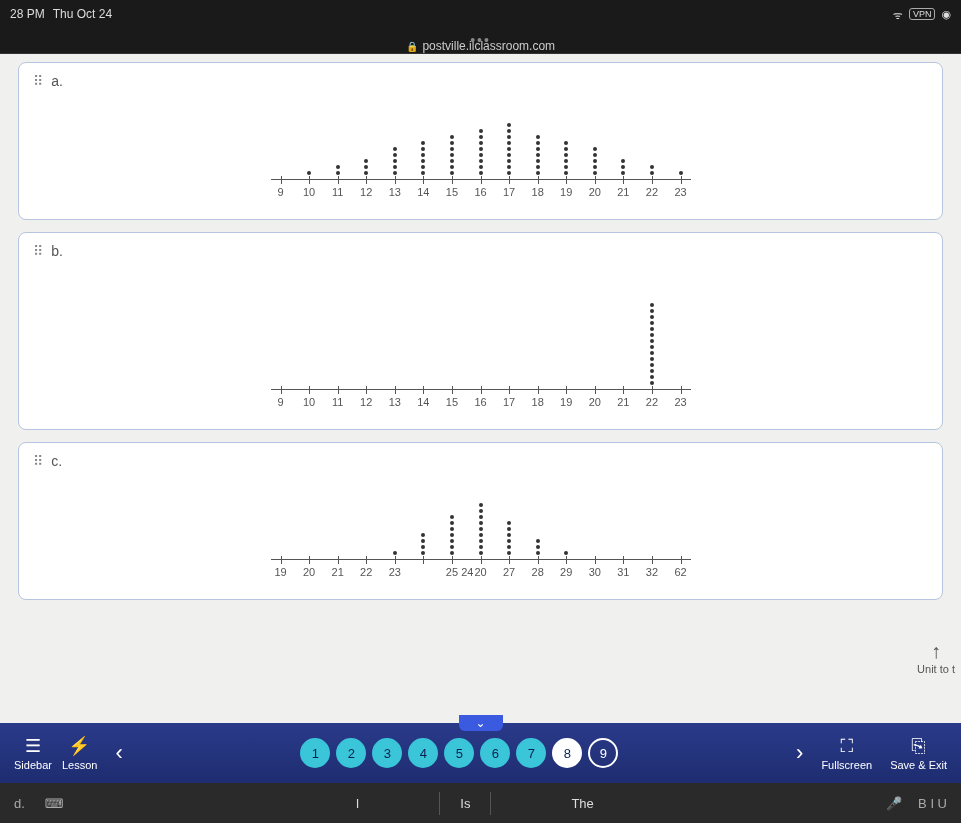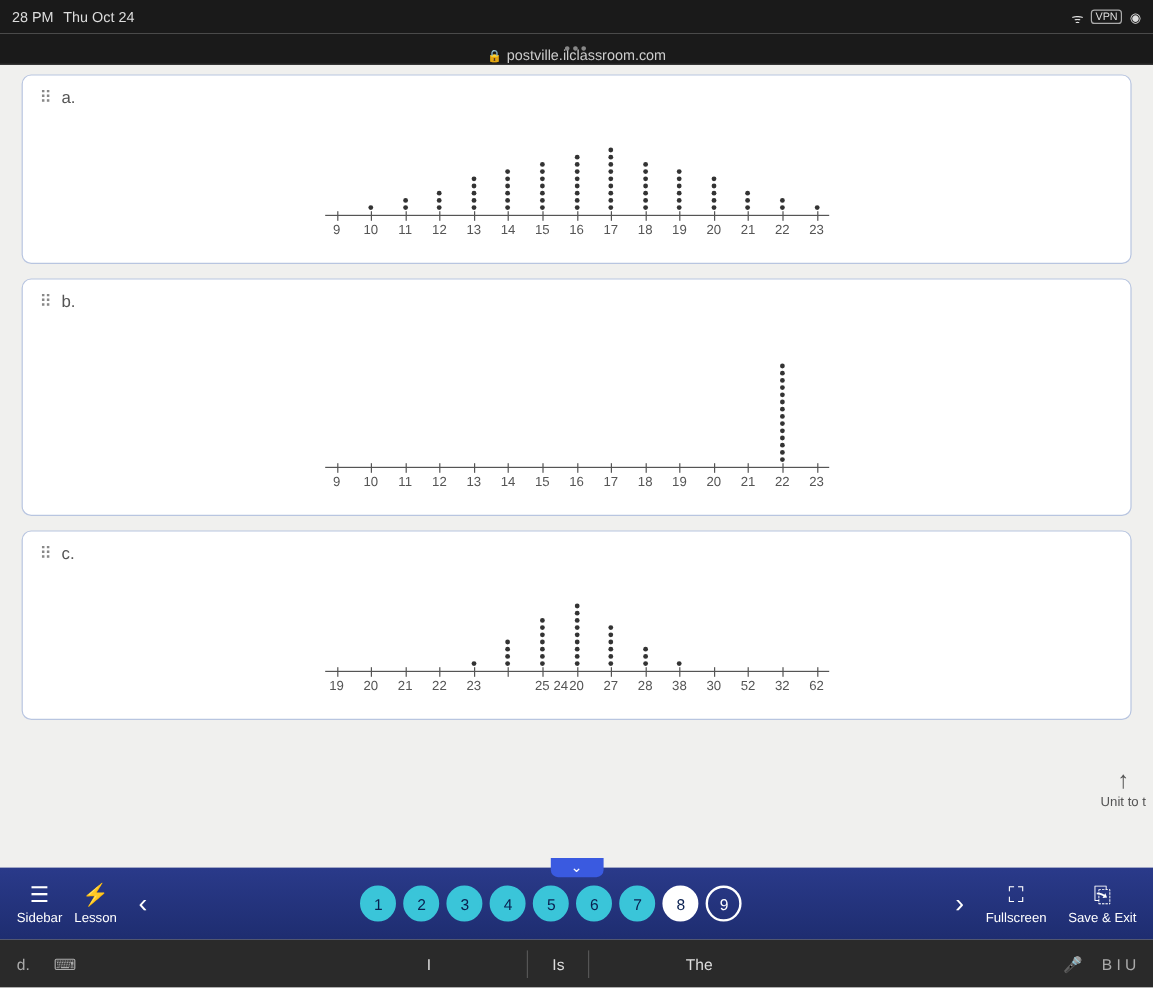--- a/index.html
+++ b/index.html
@@ -467,25 +467,25 @@
             <div class="tick-label" style="left: 152.857px; margin-left: 44px;">24</div>
             <div class="tick" style="left: 181.429px;"></div>
             <div class="tick-label" style="left: 181.429px;">25</div>
             <div class="tick" style="left: 210px;"></div>
             <div class="tick-label" style="left: 210px;">20</div>
             <div class="tick" style="left: 238.571px;"></div>
             <div class="tick-label" style="left: 238.571px;">27</div>
             <div class="tick" style="left: 267.143px;"></div>
             <div class="tick-label" style="left: 267.143px;">28</div>
             <div class="tick" style="left: 295.714px;"></div>
-            <div class="tick-label" style="left: 295.714px;">38</div>
+            <div class="tick-label" style="left: 295.714px;">29</div>
             <div class="tick" style="left: 324.286px;"></div>
             <div class="tick-label" style="left: 324.286px;">30</div>
             <div class="tick" style="left: 352.857px;"></div>
-            <div class="tick-label" style="left: 352.857px;">52</div>
+            <div class="tick-label" style="left: 352.857px;">31</div>
             <div class="tick" style="left: 381.429px;"></div>
             <div class="tick-label" style="left: 381.429px;">32</div>
             <div class="tick" style="left: 410px;"></div>
             <div class="tick-label" style="left: 410px;">62</div>
           </div>
       </div>
     </div>
   </div>
 </div>
 

